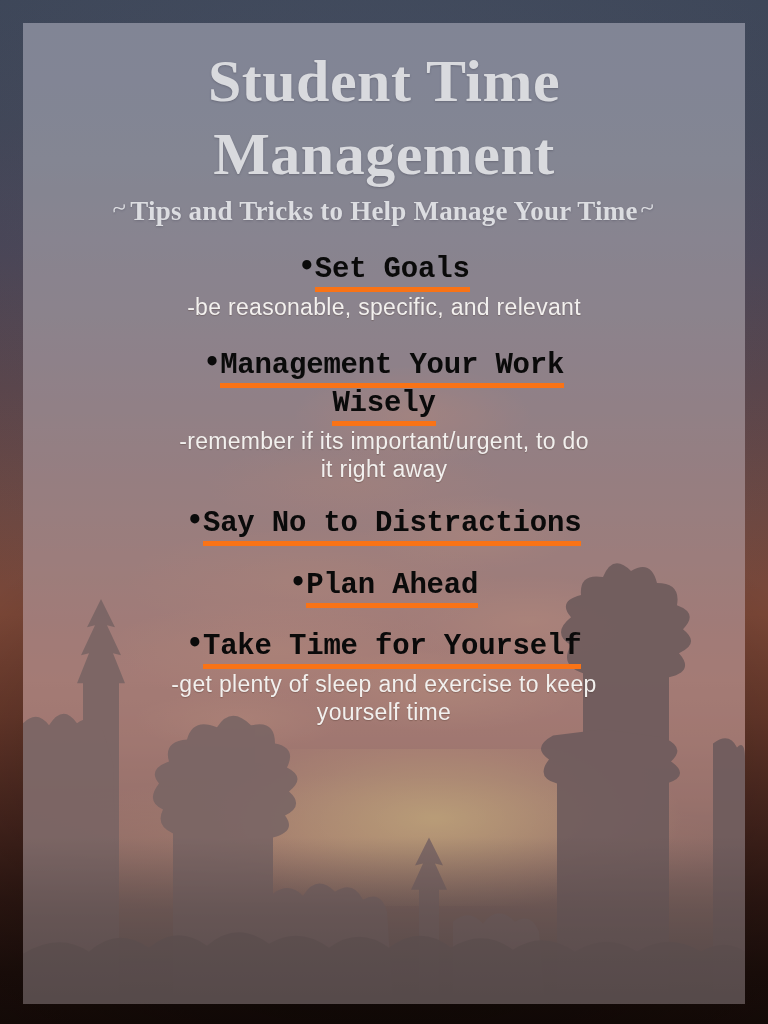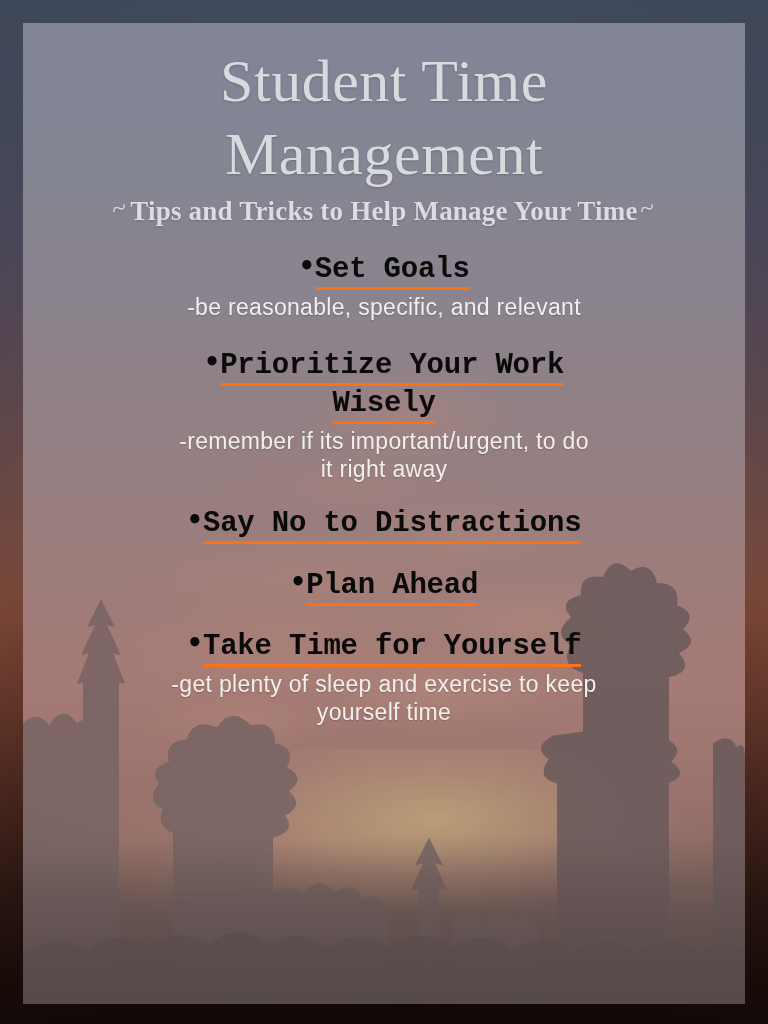--- a/index.html
+++ b/index.html
@@ -137,21 +137,21 @@
     inset: 0;
     padding: 0 18px;
     box-sizing: border-box;
     text-align: center;
   }
 
   .title {
     margin: 0;
     padding-top: 22px;
     font-family: "Liberation Serif", serif;
-    font-weight: 400;
+    font-weight: 700;
     font-size: 60px;
     line-height: 1.22;
     letter-spacing: 0.5px;
     color: #d9dade;
     text-shadow: 0 1px 2px rgba(60,60,75,0.35);
   }
 
   .subtitle {
     margin: 6px 0 0 0;
     font-family: "Liberation Serif", serif;
@@ -181,21 +181,21 @@
     color: #0a0a0a;
     letter-spacing: -0.2px;
   }
   .tip-head .bullet {
     font-family: "DejaVu Sans", sans-serif;
     font-size: 26px;
     line-height: 1;
     vertical-align: 2px;
   }
   .tip-head .u {
-    border-bottom: 3px solid #f97316;
+    border-bottom: 5px solid #f97316;
     padding-bottom: 1px;
     box-decoration-break: clone;
     -webkit-box-decoration-break: clone;
   }
 
   .tip-body {
     font-family: Liberation Sans, sans-serif;
     font-weight: 400;
     font-size: 23px;
     line-height: 1.22;
@@ -279,21 +279,21 @@
       </p>
 
       <div class="tips">
 
         <div class="tip tip-1">
           <div class="tip-head w-1"><span class="bullet">•</span><span class="u">Set Goals</span></div>
           <div class="tip-body w-1">-be reasonable, specific, and relevant</div>
         </div>
 
         <div class="tip tip-2">
-          <div class="tip-head w-2"><span class="bullet">•</span><span class="u">Prioritize Your Work Wisely</span></div>
+          <div class="tip-head w-2"><span class="bullet">•</span><span class="u">Management Your Work Wisely</span></div>
           <div class="tip-body w-2">-remember if its important/urgent, to do it right away</div>
         </div>
 
         <div class="tip tip-3">
           <div class="tip-head w-3"><span class="bullet">•</span><span class="u">Say No to Distractions</span></div>
         </div>
 
         <div class="tip tip-4">
           <div class="tip-head w-4"><span class="bullet">•</span><span class="u">Plan Ahead</span></div>
         </div>

